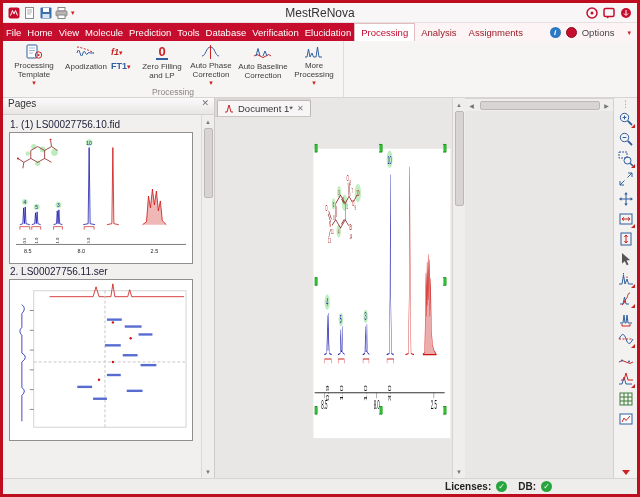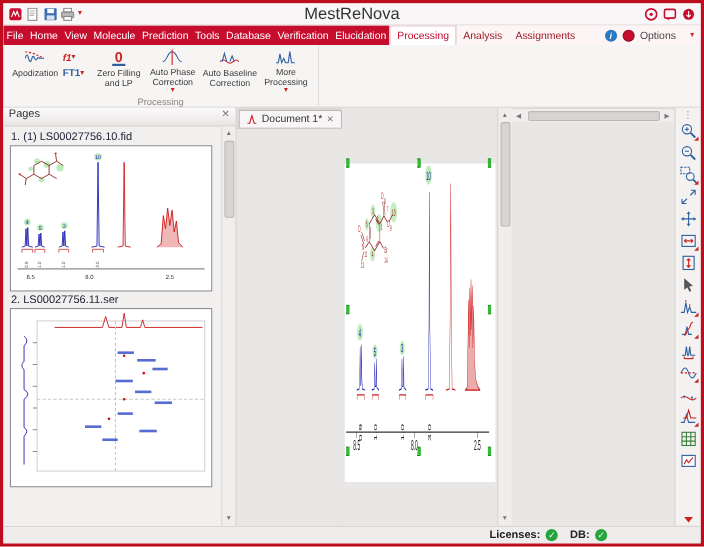--- a/index.html
+++ b/index.html
@@ -5,21 +5,21 @@
   * { box-sizing: border-box; margin: 0; padding: 0; }
   html,body { width:640px; height:497px; font-family:"Liberation Sans",sans-serif; background:#fff; }
   .window { width:640px; height:497px; border:3px solid #bf0d20; background:#f3f1f1;
             display:flex; flex-direction:column; overflow:hidden; }
 
   
   .titlebar { height:20px; background:#f8f6f6; border-bottom:1px solid #e8e0e0;
               display:flex; align-items:center; padding:0 4px; position:relative; flex:0 0 auto; }
   .tb-icons { display:flex; align-items:center; gap:3px; }
   .tb-ic { width:13px; height:13px; display:flex; align-items:center; justify-content:center; }
-  .tb-title { position:absolute; left:0; right:0; text-align:center; font-size:15px; color:#333; pointer-events:none; }
+  .tb-title { position:absolute; left:0; right:0; text-align:center; font-size:12px; color:#333; pointer-events:none; }
   .nmr-badge { position:absolute; left:383px; width:172px; top:0; bottom:0; background:#fbe7ea;
                color:#c40a2e; display:flex; align-items:center; justify-content:center;
                font-size:9.5px; letter-spacing:1px; border-bottom:1px solid #f3cdd3; }
   .tb-right { position:absolute; right:5px; display:flex; gap:4px; align-items:center; }
   .chev { color:#c22; font-size:7px; line-height:1; }
 
   
   .tabbar { height:18px; display:flex; background:#fdf4f5; font-size:9.5px; align-items:stretch; flex:0 0 auto; }
   .red-tabs { display:flex; background:#c70d2e; }
   .rtab { color:#fff; padding:0 3px; display:flex; align-items:center; cursor:default; }
@@ -179,20 +179,32 @@
       <span class="red-dot"></span>
       <span class="options">
         <span>Options</span>
         <span class="chev">▾</span>
       </span>
     </div>
   </div>
 
   <div class="ribbon">
     <div class="rgroup">
+      <div class="bigbtn">
+        <span class="bic">
+          <svg width="20" height="16">
+              <rect x="3" y="1" width="10" height="13" rx="1" fill="#fff" stroke="#2f5f9f"></rect>
+              <path d="M5,4 h6 M5,6.5 h6 M5,9 h4" stroke="#9bb3cc"></path>
+              <circle cx="14.5" cy="11" r="3.2" fill="none" stroke="#c22"></circle>
+              <circle cx="14.5" cy="11" r="1.1" fill="#c22"></circle>
+            </svg>
+        </span>
+        <span>Processing Template</span>
+        <span class="chev">▾</span>
+      </div>
       <div class="bigbtn" style="width:50px">
         <span class="bic">
           <svg width="20" height="16">
               <path d="M1,2 Q9,3 18,8" stroke="#c22" stroke-dasharray="2 1.5" fill="none"></path>
               <path d="M1,8 Q2.5,2 4,8 Q5.5,14 7,8 Q8.2,4.5 9.5,8 Q10.7,11 12,8 Q13,6.8 14,8 L18,8" stroke="#2f5f9f" fill="none"></path>
             </svg>
         </span>
         <span>Apodization</span>
       </div>
       <div class="smallcol">

